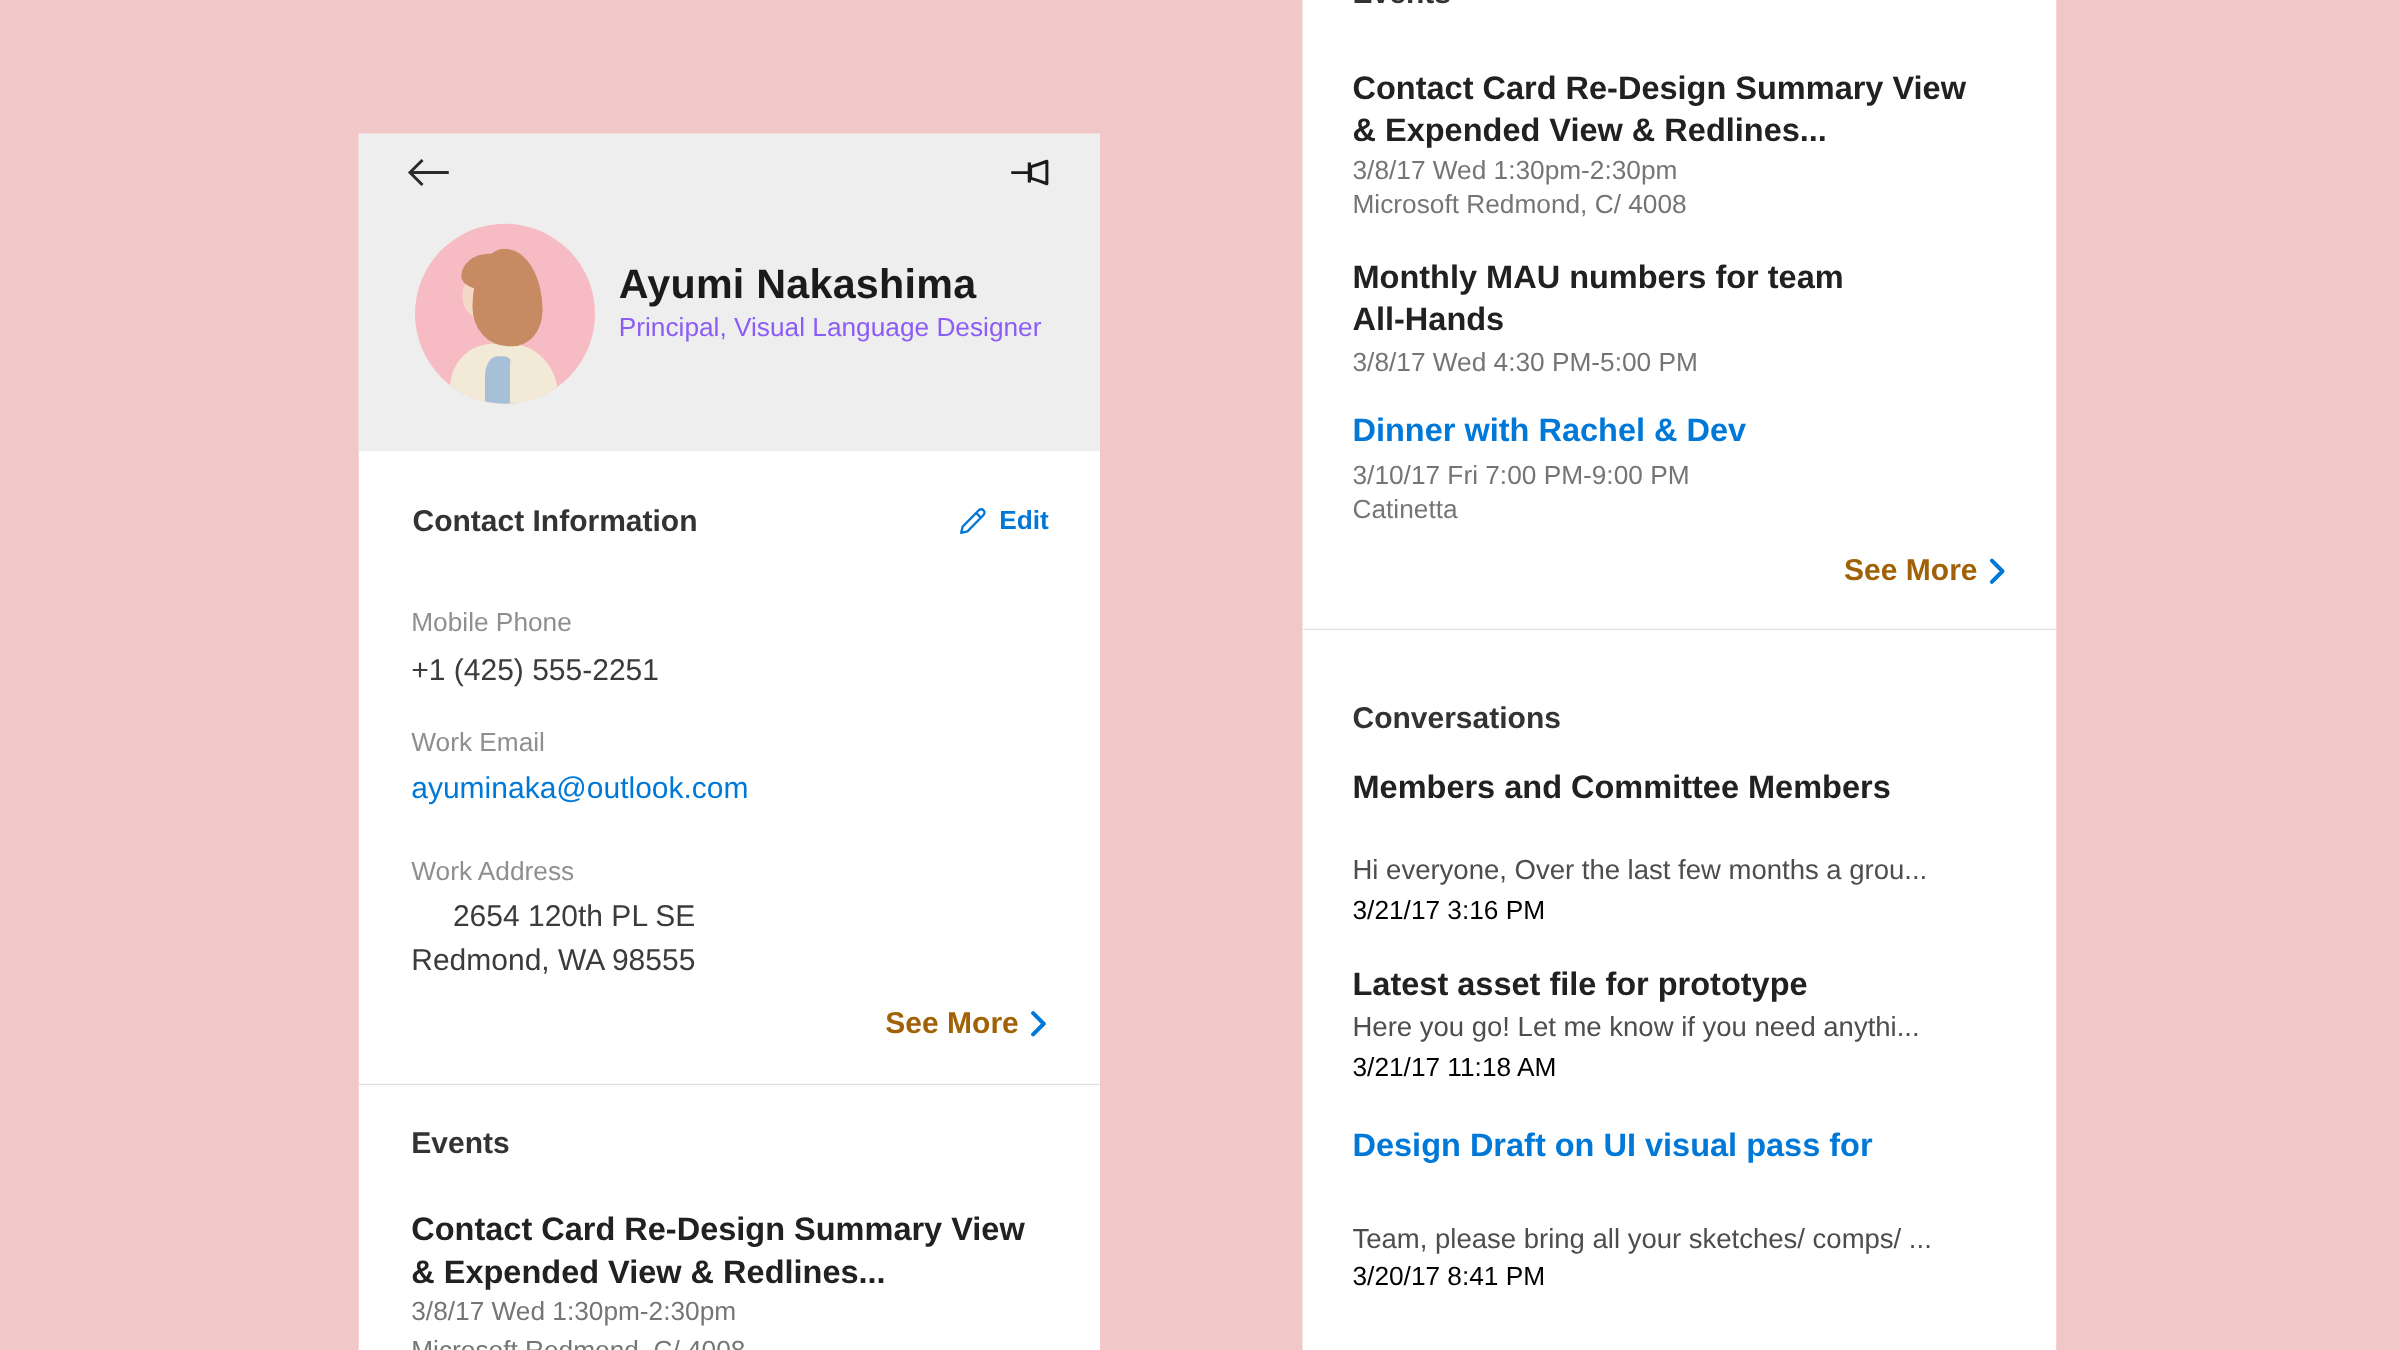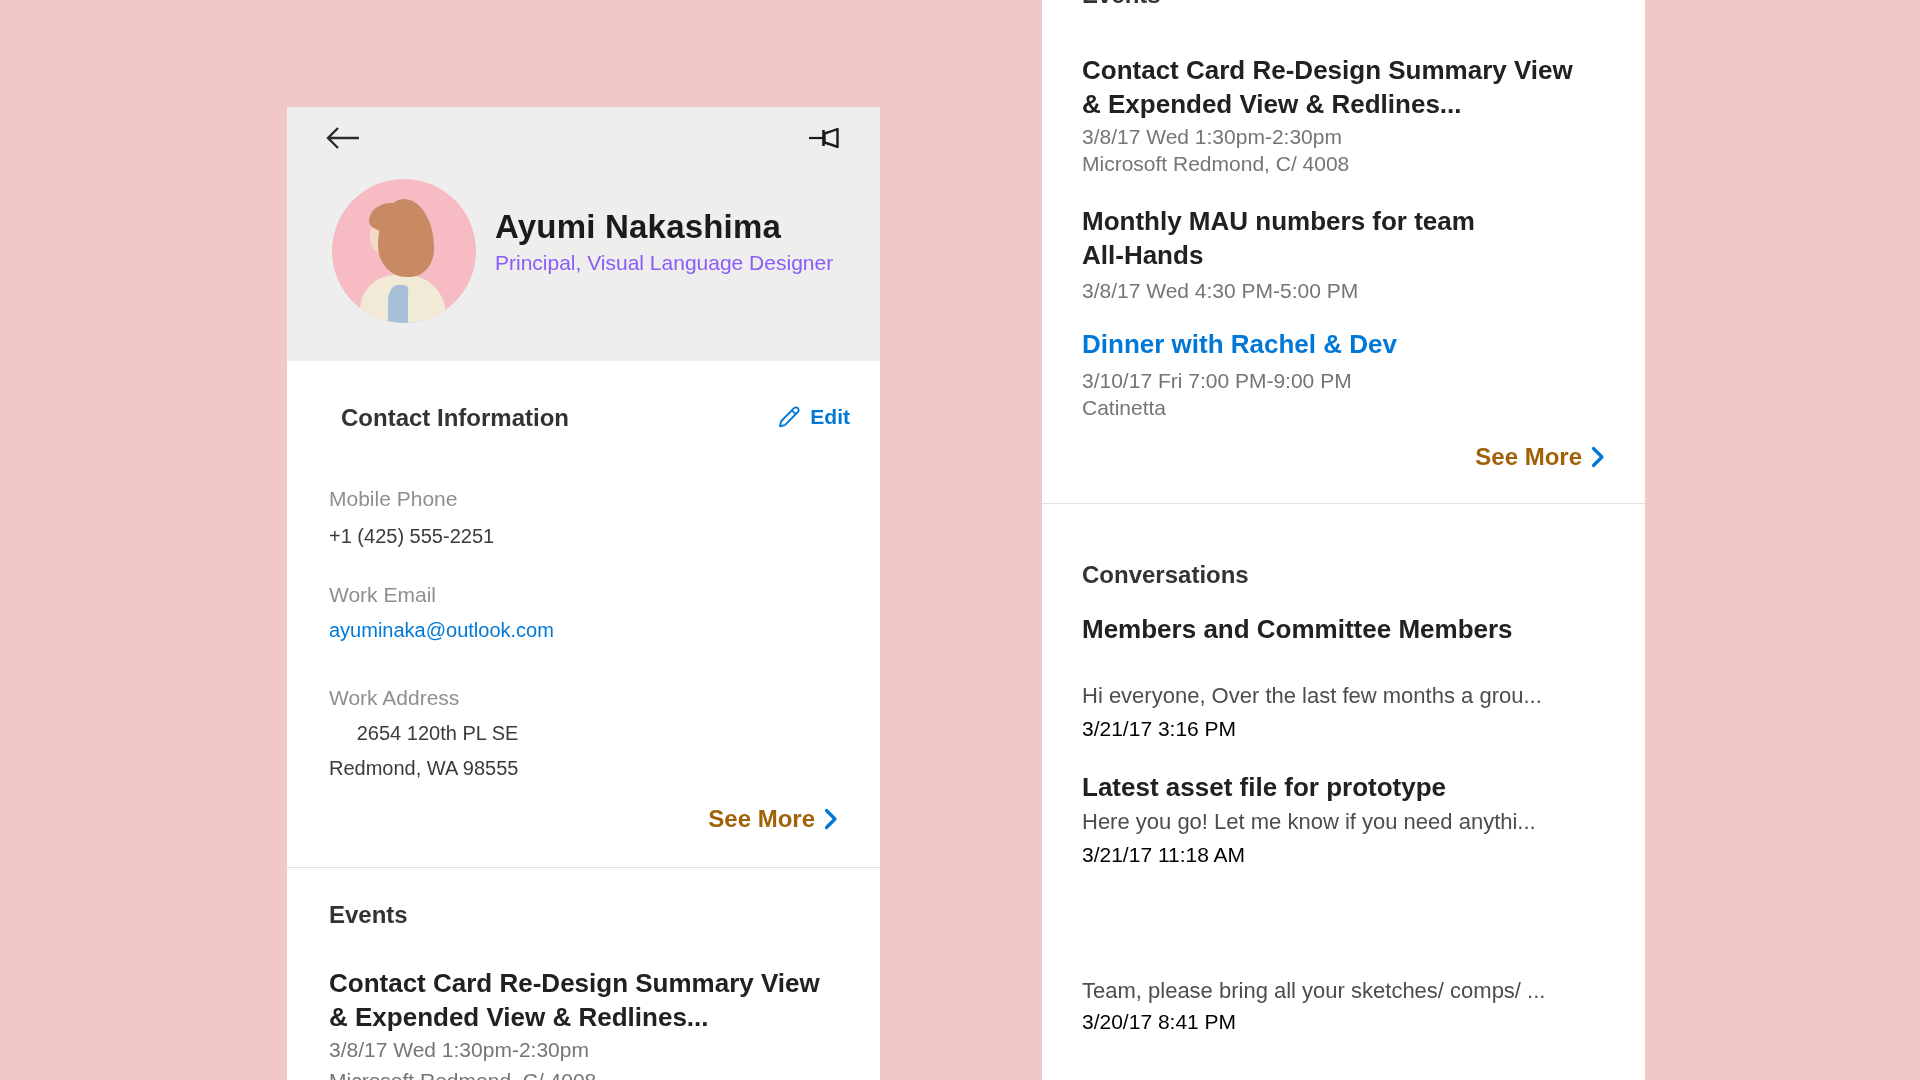--- a/index.html
+++ b/index.html
@@ -30,38 +30,38 @@
   .av-cardigan{ left:28px; top:96px; width:86px; height:50px; background:#f2ead6; border-radius:40% 45% 0 0 / 70% 80% 0 0; }
   .av-top     { left:56px; top:106px; width:25px; height:40px; background:#a7c0d8; border-radius:40% 40% 0 0; }
   .av-lapel   { left:76px; top:100px; width:16px; height:46px; background:#f2ead6; border-radius:30% 40% 0 0; }
   .identity { position:absolute; left:208px; top:100px; }
   .identity h1 { font-size:33px; line-height:40px; font-weight:700; color:#1b1b1b; letter-spacing:.2px; }
   .identity .job { font-size:21px; line-height:27px; color:#8b5cf6; margin-top:2px; }
 
   
   .h-section { position:absolute; left:42px; font-size:24px; line-height:30px; font-weight:700; color:#333333; }
   .lbl  { position:absolute; left:42px; font-size:21px; line-height:27px; color:#8f8f8f; }
-  .val  { position:absolute; left:42px; font-size:20px; line-height:31px; color:#3b3b3b; }
+  .val  { position:absolute; left:42px; font-size:24px; line-height:31px; color:#3b3b3b; }
   .val.multiline { line-height:35px;text-align:right; }
   a.link-val { color:#0078d7; text-decoration:none; }
   .item-title { position:absolute; left:42px; font-size:26px; line-height:34px; font-weight:600; color:#212121; }
   .item-title.link { color:#0078d7; cursor:pointer; }
   .meta { position:absolute; left:42px; font-size:21px; line-height:27px; color:#757575; }
   .preview { position:absolute; left:40px; font-size:22px; line-height:28px; color:#4d4d4d; }
   .tstamp  { position:absolute; left:40px; font-size:21px; line-height:27px; color:#000000; }
   .divider { position:absolute; left:0; width:100%; height:1px; background:#e1e1e1; }
   .see-more {
     position:absolute; right:42px; font-size:24px; line-height:30px; font-weight:700;
     color:#a16207; text-decoration:none; display:flex; align-items:center; gap:9px; cursor:pointer;
   }
   .edit-link {
     position:absolute; right:42px; top:0; display:flex; align-items:center; gap:9px;
     font-size:21px; line-height:32px; font-weight:700; color:#0078d7; text-decoration:none; cursor:pointer;
   }
-  .ci-row { position:absolute; left:12px; top:294px; width:100%; height:34px;padding-left:44px; }
+  .ci-row { position:absolute; left:1px; top:294px; width:100%; height:34px;padding-left:44px; }
   .ci-row .h-section { top:2px; }
 
   
   .card-right .h-section, .card-right .item-title, .card-right .meta { left:40px; }
   .card-right .see-more { right:40px; }
 </style>
 </head>
 <body>
 
 <section class="card card-left">
@@ -192,18 +192,19 @@
   <div>
     <div class="item-title" style="top:851px; line-height:33px;">
       <div>Latest asset file for prototype</div>
     </div>
     <div class="preview" style="top:888px">Here you go! Let me know if you need anythi...</div>
     <div class="tstamp" style="top:921px">3/21/17 11:18 AM</div>
   </div>
 
   <div>
     <div class="item-title link" style="top:979px">
+      <div>Design Draft on UI visual pass for</div>
     </div>
     <div class="preview" style="top:1057px">Team, please bring all your sketches/ comps/ ...</div>
     <div class="tstamp" style="top:1088px">3/20/17 8:41 PM</div>
   </div>
 
 </section>
 
 </body></html>

